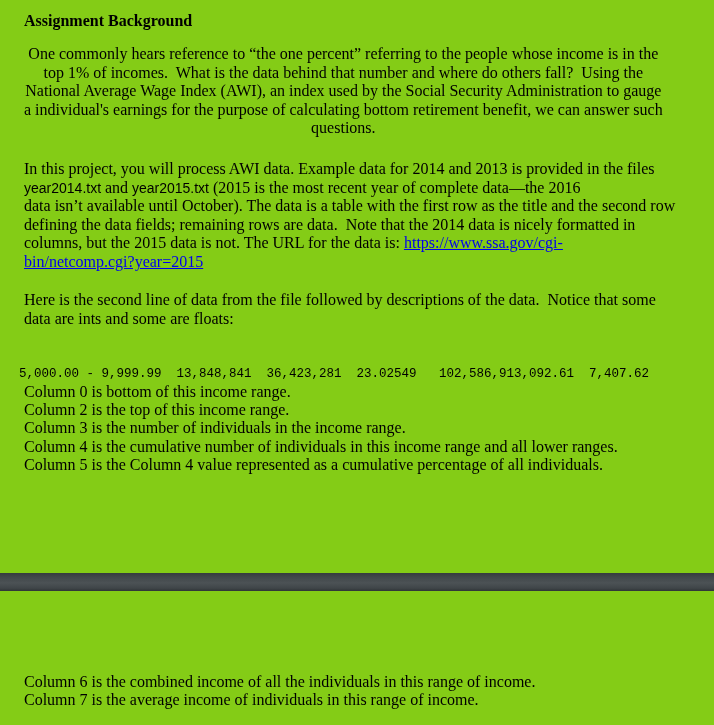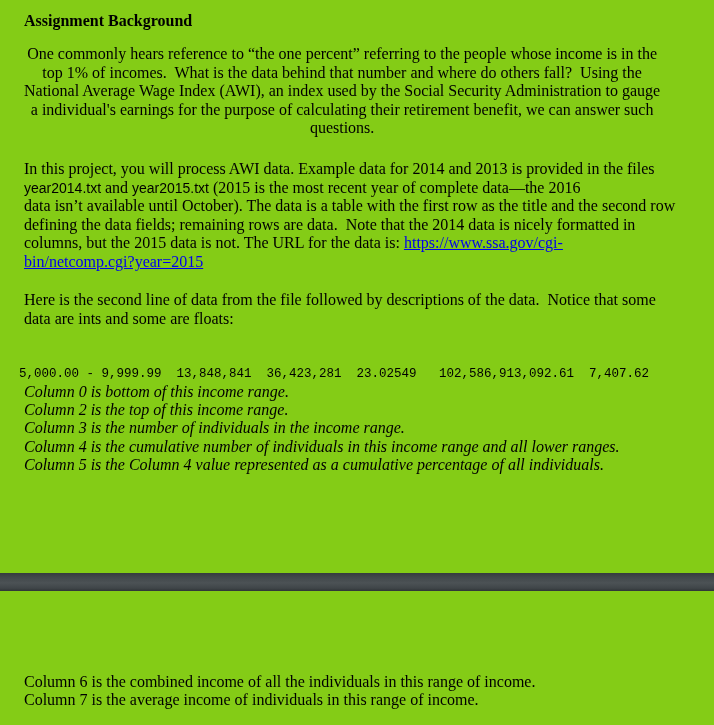--- a/index.html
+++ b/index.html
@@ -25,21 +25,21 @@
   .para-secondline { top: 291px; }
   .data-line {
     top: 343px;
     left: 19px;
     font-family: "Liberation Mono", "DejaVu Sans Mono", monospace;
     font-size: 12.5px;
     line-height: 15px;
     white-space: pre;
     margin-top: 24px;
   }
-  .col-list { top: 383px; line-height: 18.2px; font-style: italic; }
+  .col-list { top: 383px; line-height: 18.2px; }
   .page2-list { top: 673px; line-height: 18.4px; }
   .mono {
     font-family: Liberation Sans, sans-serif;
     font-size: 14px;
   }
   a.link { color: #0000ee; text-decoration: underline; cursor: pointer; }
   .divider {
     position: absolute;
     top: 573px;
     left: 0;
@@ -51,21 +51,21 @@
 </head>
 <body>
 
 <div class="page">
   <div class="block heading">Assignment Background</div>
 
   <div class="block para-intro">
       <div class="line"><span>One commonly hears reference to “the one percent” referring to the people whose income is in the</span></div>
       <div class="line"><span>top 1% of incomes.  What is the data behind that number and where do others fall?  Using the</span></div>
       <div class="line"><span>National Average Wage Index (AWI), an index used by the Social Security Administration to gauge</span></div>
-      <div class="line"><span>a individual's earnings for the purpose of calculating their retirement benefit, we can answer such</span></div>
+      <div class="line"><span>a individual's earnings for the purpose of calculating bottom retirement benefit, we can answer such</span></div>
       <div class="line"><span>questions.</span></div>
     </div>
 
   <div class="block para-project">
       <div class="line"><span>In this project, you will process AWI data. Example data for 2014 and 2013 is provided in the files</span></div>
       <div class="line"><span class="mono">year2014.txt </span><span>and</span><span class="mono"> year2015.txt</span><span> (2015 is the most recent year of complete data—the 2016</span></div>
       <div class="line"><span>data isn’t available until October). The data is a table with the first row as the title and the second row</span></div>
       <div class="line"><span>defining the data fields; remaining rows are data.  Note that the 2014 data is nicely formatted in</span></div>
       <div class="line"><span>columns, but the 2015 data is not. The URL for the data is: </span><a class="link" href="#">https://www.ssa.gov/cgi-</a></div>
       <div class="line"><a class="link" href="#">bin/netcomp.cgi?year=2015</a></div>

